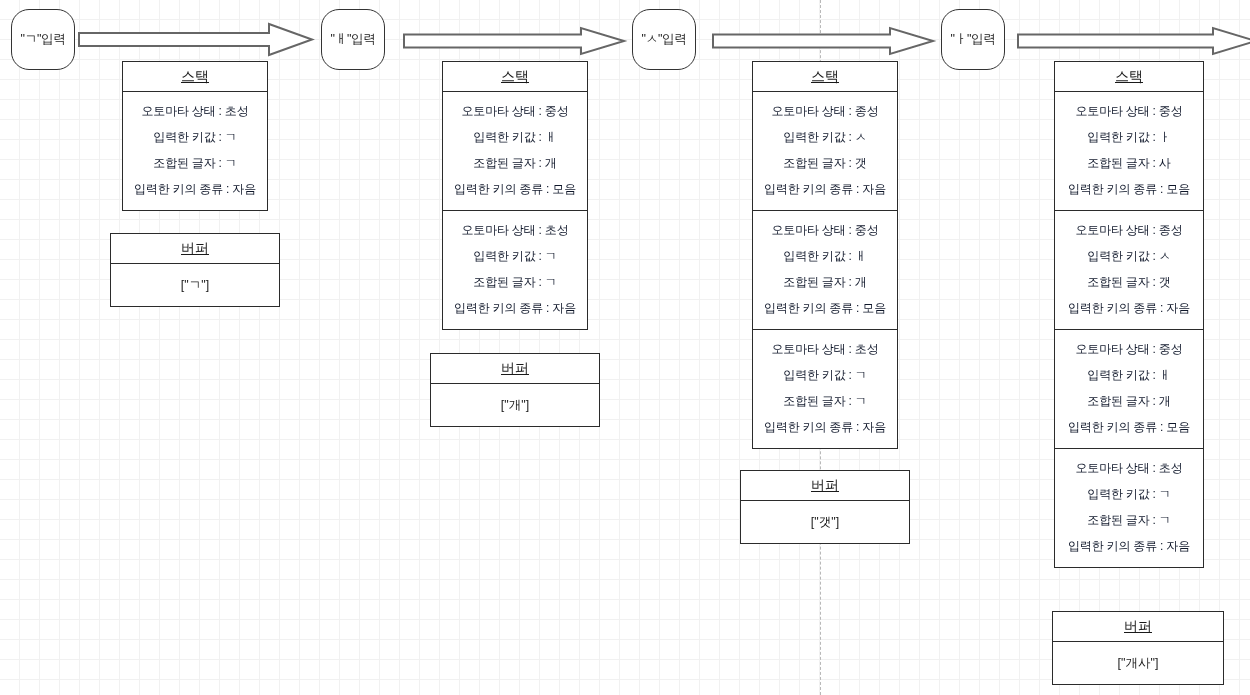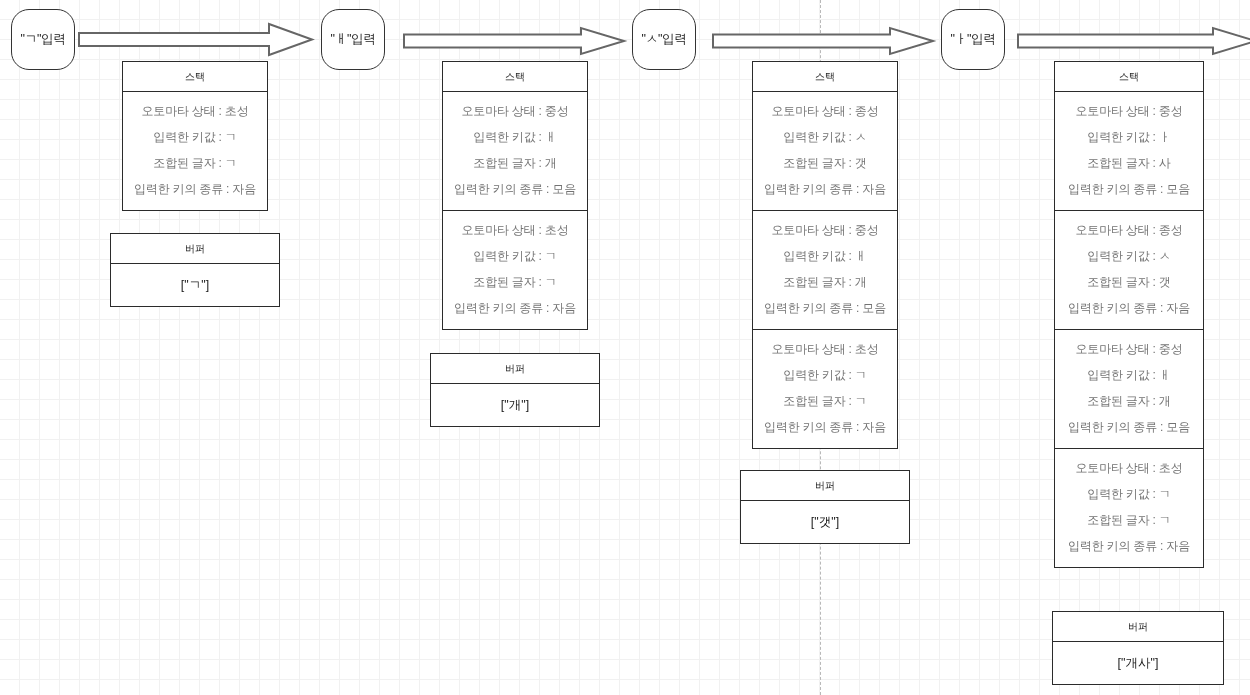--- a/index.html
+++ b/index.html
@@ -73,35 +73,36 @@
     box-sizing: border-box;
     background: #ffffff;
     border: 1.6px solid #2b2b2b;
   }
   .box-title {
     box-sizing: border-box;
     height: 30px;
     display: flex;
     align-items: center;
     justify-content: center;
-    font-size: 10px;
+    font-size: 14px;
     color: #1a1a1a;
     border-bottom: 1.6px solid #2b2b2b;
+    text-decoration: underline;
   }
   .frame-group {
     box-sizing: border-box;
     border-bottom: 1.6px solid #2b2b2b;
     padding: 6px 8px 8px 8px;
   }
   .frame-group.last {
     border-bottom: none;
   }
   .frame-row {
     font-size: 12px;
-    color: #737373;
+    color: #0f172a;
     text-align: center;
     line-height: 1;
     padding: 7px 0 7px 0;
     letter-spacing: -0.2px;
     white-space: nowrap;
   }
   .buffer-value {
     box-sizing: border-box;
     display: flex;
     align-items: center;

